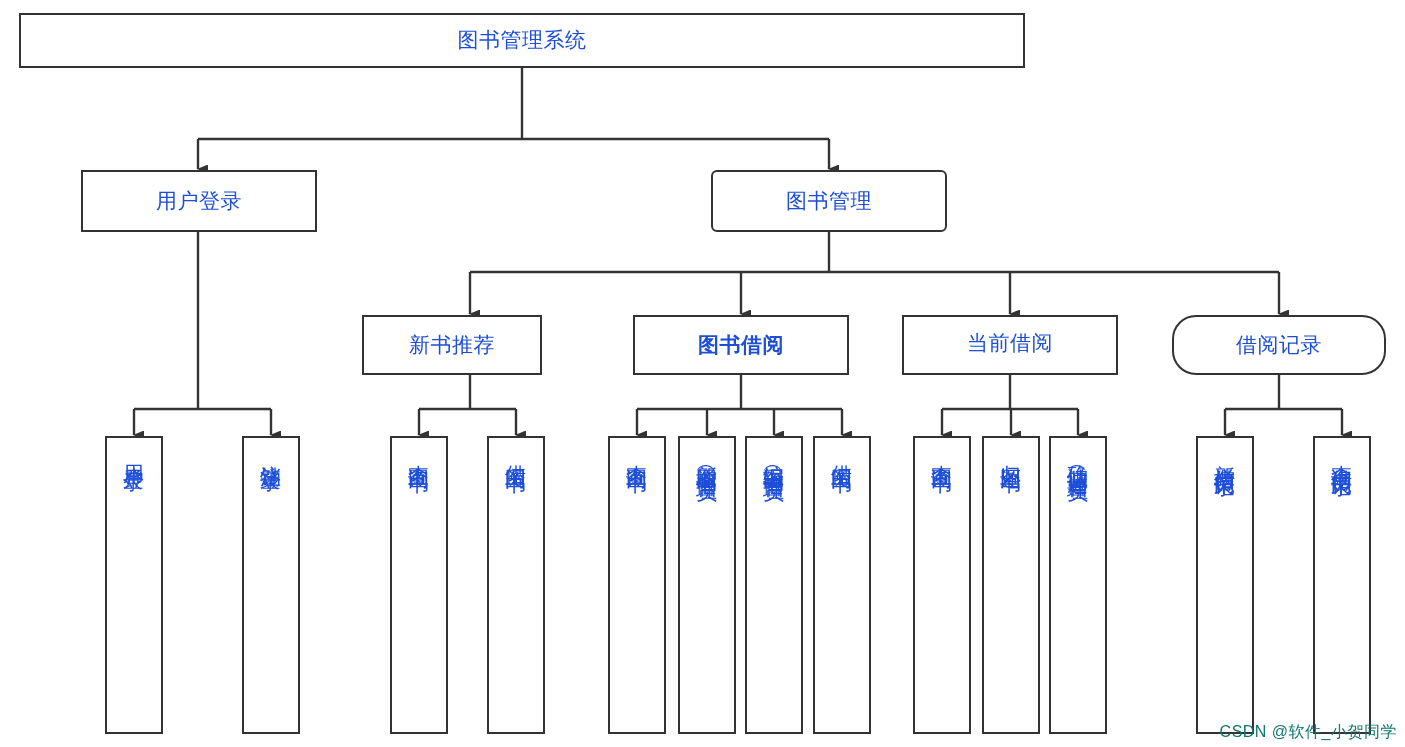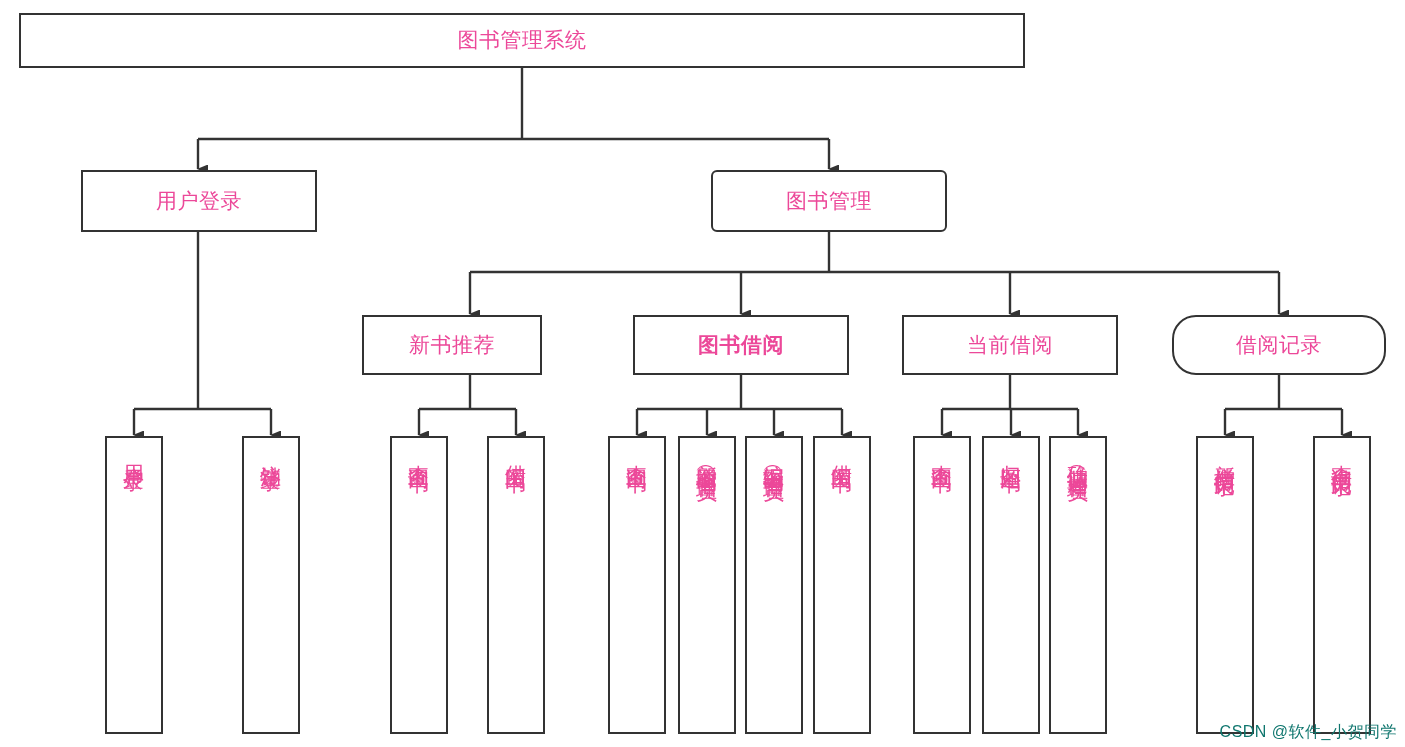--- a/index.html
+++ b/index.html
@@ -33,21 +33,21 @@
     border: 2px solid #333333;
     display: flex;
     align-items: center;
     justify-content: center;
     color: #1a1a1a;
   }
   .node-label {
     display: block;
     text-align: center;
     line-height: 1.18;
-    color: #ec4899;
+    color: #1d4ed8;
   }
   .node.horizontal .node-label {
     font-size: 21px;
     letter-spacing: 0.5px;
     white-space: nowrap;
   }
   .node.root .node-label {
     font-size: 21px;
   }
   .node.vertical {
@@ -130,21 +130,21 @@
       </div>
       <div class="node horizontal" style="left: 711px; top: 170px; width: 236px; height: 62px; border-radius: 6px;">
         <span class="node-label">图书管理</span>
       </div>
       <div class="node horizontal" style="left: 362px; top: 315px; width: 180px; height: 60px;">
         <span class="node-label">新书推荐</span>
       </div>
       <div class="node horizontal" style="left: 633px; top: 315px; width: 216px; height: 60px; font-weight: bold;">
         <span class="node-label">图书借阅</span>
       </div>
-      <div class="node horizontal" style="left: 902px; top: 315px; width: 216px; height: 60px;">
+      <div class="node horizontal" style="left: 902px; top: 315px; width: 216px; height: 60px; font-family: Liberation Mono, monospace;">
         <span class="node-label">当前借阅</span>
       </div>
       <div class="node horizontal" style="left: 1172px; top: 315px; width: 214px; height: 60px; border-radius: 24px;">
         <span class="node-label">借阅记录</span>
       </div>
       <div class="node vertical" style="left: 105px; top: 436px; width: 58px; height: 298px;">
         <span class="node-label">用户登录</span>
       </div>
       <div class="node vertical" style="left: 242px; top: 436px; width: 58px; height: 298px;">
         <span class="node-label">注销登录</span>

